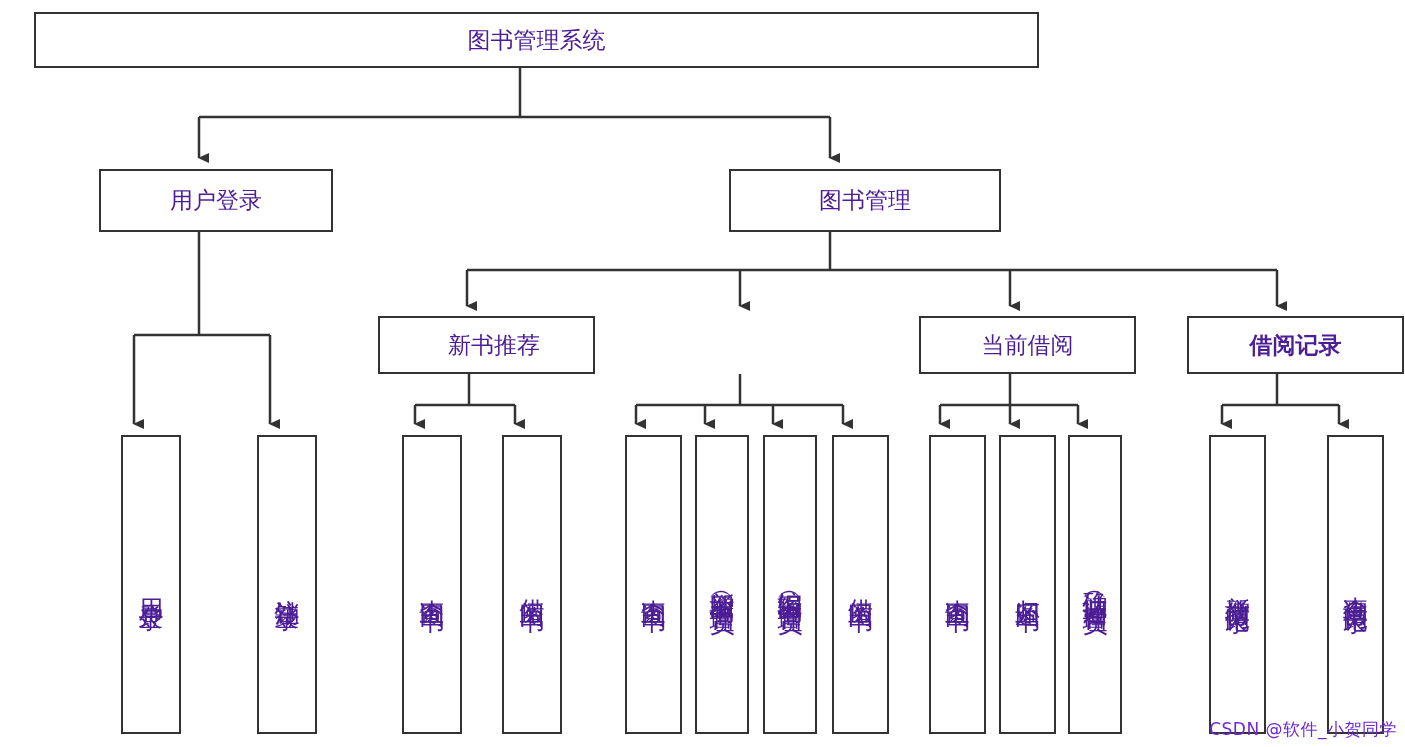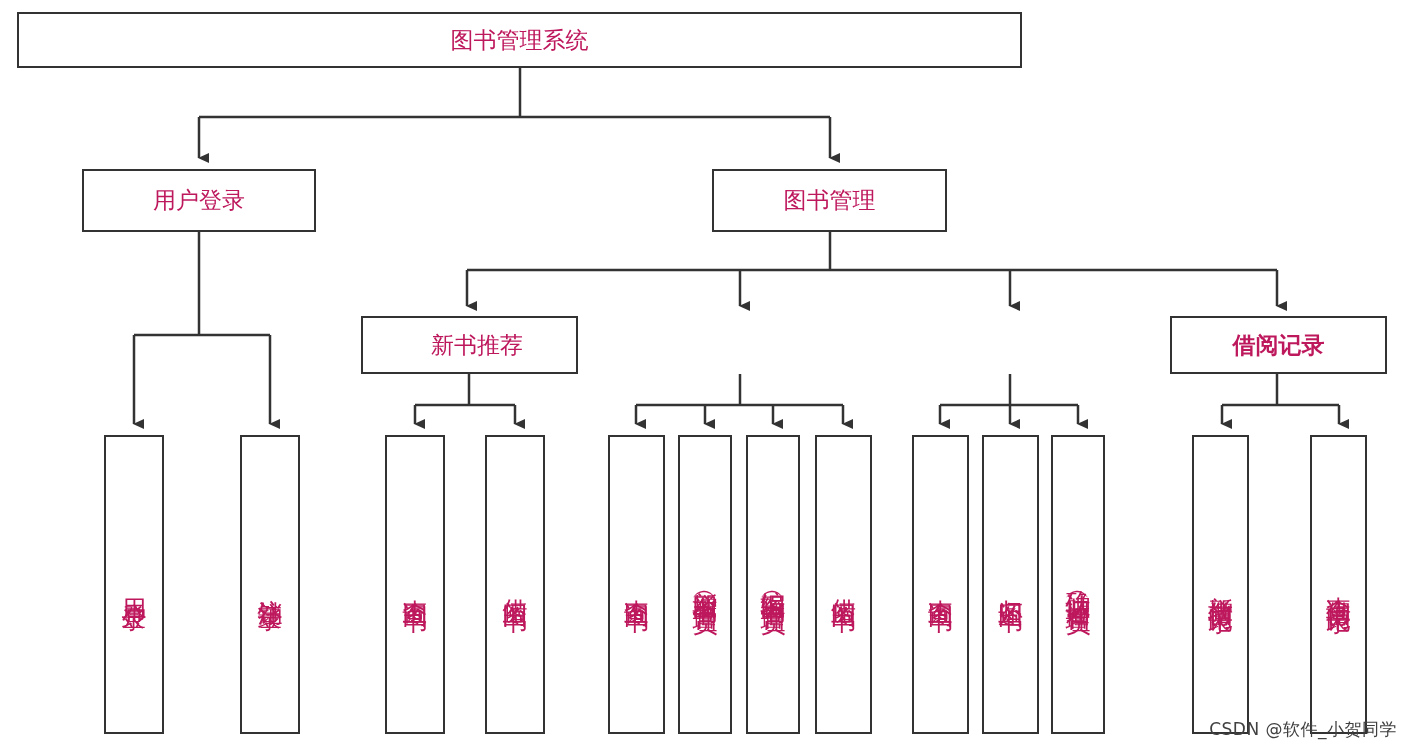--- a/index.html
+++ b/index.html
@@ -30,22 +30,23 @@
     pointer-events: none;
   }
   .node {
     position: absolute;
     box-sizing: border-box;
     background: #ffffff;
     border: 2.5px solid #333333;
     display: flex;
     align-items: center;
     justify-content: center;
-    color: #be185d;
+    color: #4c1d95;
     z-index: 2;
+    margin-left: 17px;
   }
   .node-label {
     display: block;
     text-align: center;
     line-height: 1.15;
     white-space: nowrap;
   }
   
   .node.horiz .node-label {
     font-size: 23px;
@@ -65,21 +66,21 @@
     font-size: 25px;
     letter-spacing: 3px;
     line-height: 1;
     white-space: nowrap;
   }
   .watermark {
     position: absolute;
     right: 8px;
     bottom: 6px;
     font-size: 17px;
-    color: #404040;
+    color: #6d28d9;
     letter-spacing: 0.5px;
     z-index: 3;
     white-space: nowrap;
   }
 </style>
 </head>
 <body>
 
 <div id="diagram-root">
 
@@ -133,27 +134,30 @@
     </g>
   </svg>
 
   <div class="node root horiz" style="left:17px; top:12px; width:1005px; height:56px;">
     <span class="node-label">图书管理系统</span>
   </div>
 
   <div class="node horiz" style="left:82px; top:169px; width:234px; height:63px;">
     <span class="node-label">用户登录</span>
   </div>
-  <div class="node horiz" style="left:712px; top:169px; width:235px; height:63px;">
+  <div class="node horiz" style="left:712px; top:169px; width:272px; height:63px;">
     <span class="node-label">图书管理</span>
   </div>
 
   <div class="node horiz" style="left:361px; top:316px; width:217px; height:58px;padding-left:15px;">
     <span class="node-label">新书推荐</span>
   </div>
+  <div class="node horiz" style="left:902px; top:316px; width:217px; height:58px;">
+    <span class="node-label">当前借阅</span>
+  </div>
   <div class="node horiz" style="left:1170px; top:316px; width:217px; height:58px;font-weight:bold;">
     <span class="node-label">借阅记录</span>
   </div>
 
   <div class="node vert" style="left:104px; top:435px; width:60px; height:299px;">
     <span class="node-label">用户登录</span>
   </div>
   <div class="node vert" style="left:240px; top:435px; width:60px; height:299px;">
     <span class="node-label">注销登录</span>
   </div>

